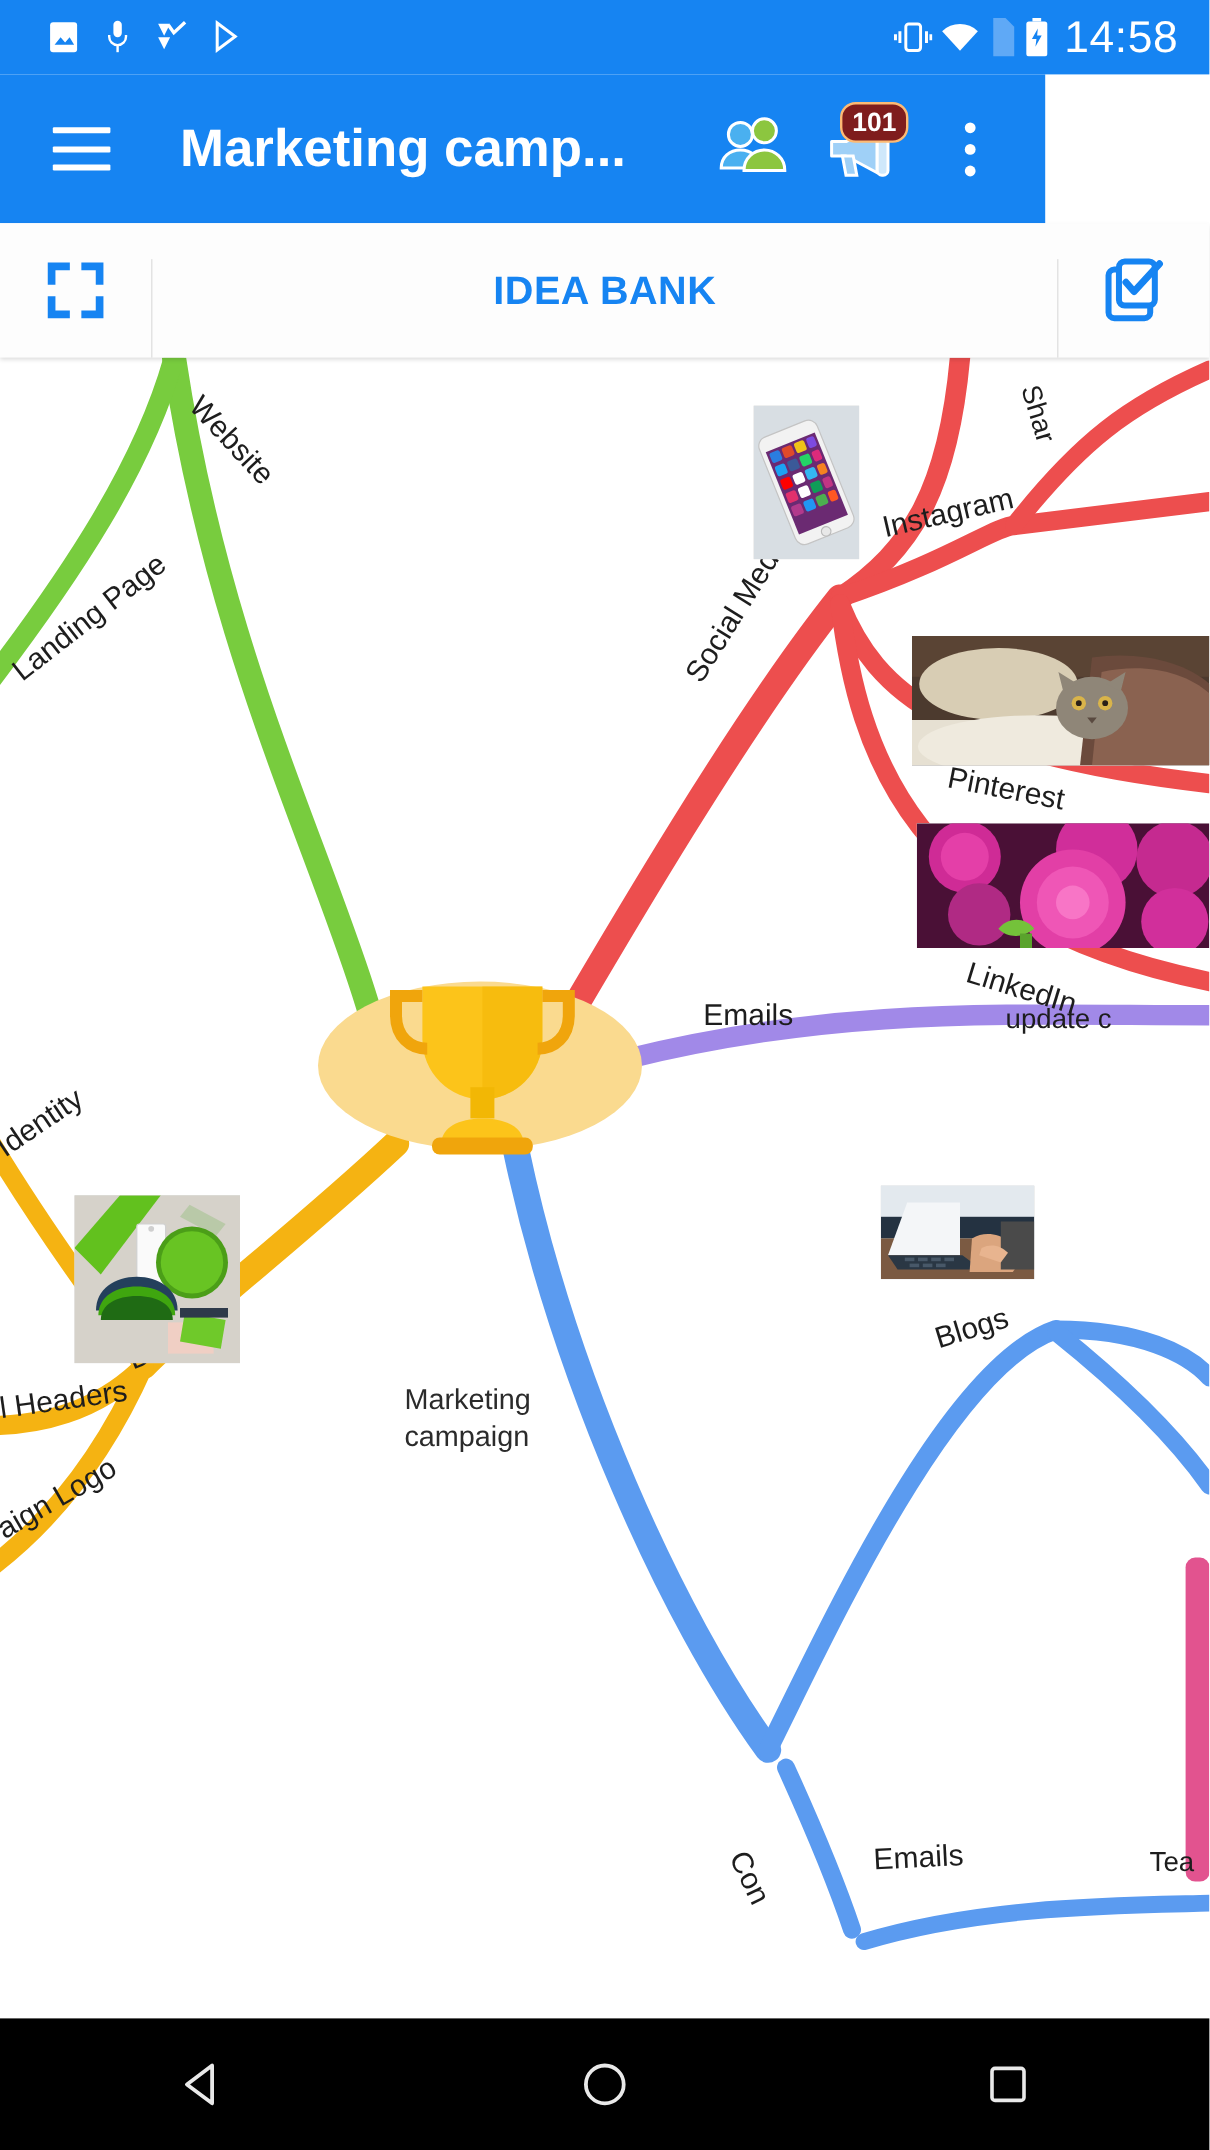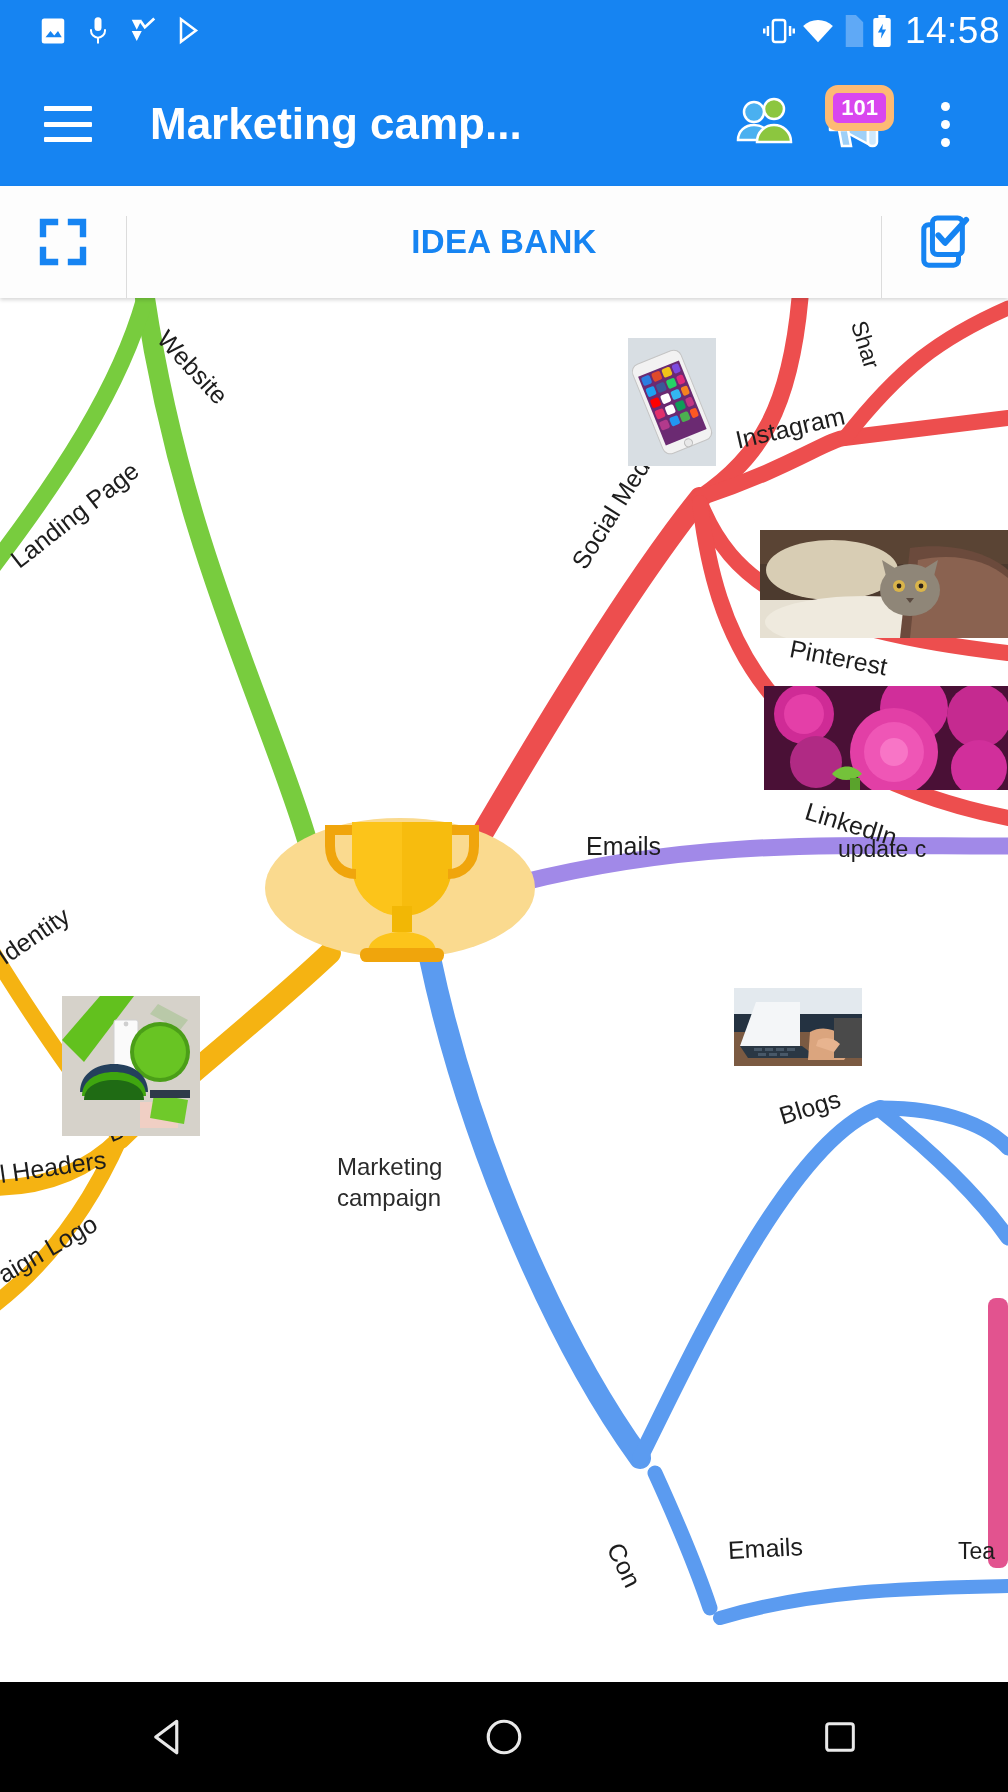--- a/index.html
+++ b/index.html
@@ -12,52 +12,52 @@
   #app { position: relative; width: 1008px; height: 1792px; overflow: hidden; }
 
   
   .statusbar {
     position: absolute; top: 0; left: 0;
     width: 1008px; height: 62px;
     background: #1684f2;
     display: flex; align-items: center;
   }
   .sb-left { display: flex; align-items: center; gap: 18px; margin-left: 38px; }
-  .sb-right { display: flex; align-items: center; gap: 6px; margin-left: auto; margin-right: 8px; }
+  .sb-right { display: flex; align-items: center; gap: 6px; margin-left: auto; margin-right: 26px; }
   .sb-ico { display: block; }
   .sb-clock {
     color: #ffffff; font-size: 37px; font-weight: 500;
     letter-spacing: .5px; margin-left: 6px;
   }
 
   
   .appbar {
     position: absolute; top: 62px; left: 0;
-    width: 1008px; height: 124px;
+    width: 871px; height: 124px;
     background: #1684f2;
     display: flex; align-items: center;
   }
   .hamburger { margin-left: 44px; width: 48px; height: 36px;
     display: flex; flex-direction: column; justify-content: space-between; cursor: pointer; }
   .hamburger i { display: block; height: 5px; background: #fff; border-radius: 1px; }
   .app-title {
     color: #ffffff; font-size: 44px; font-weight: bold;
     margin-left: 58px; white-space: nowrap;
     overflow: hidden; max-width: 400px;
   }
   .appbar-actions { display: flex; align-items: center; margin-left: auto; margin-right: 22px; gap: 8px; }
   .ab-btn { position: relative; width: 82px; height: 82px;
     display: flex; align-items: center; justify-content: center; cursor: pointer; }
   .badge {
     position: absolute; top: 2px; right: 2px;
-    background: #d946ef; color: #fff;
+    background: #7f1d1d; color: #fff;
     font-size: 22px; font-weight: bold;
     border-radius: 13px; padding: 2px 8px;
     min-width: 44px; text-align: center; line-height: 1.2;
-    border: 8px solid #fdba74;
+    border: 2px solid #fdba74;
   }
   .kebab { width: 10px; display: flex; flex-direction: column; gap: 9px; align-items: center; }
   .kebab span { width: 9px; height: 9px; background: #fff; border-radius: 50%; display: block; }
 
   
   .tabbar {
     position: absolute; top: 186px; left: 0;
     width: 1008px; height: 112px;
     background: #fdfdfd;
     display: flex; align-items: flex-end;

